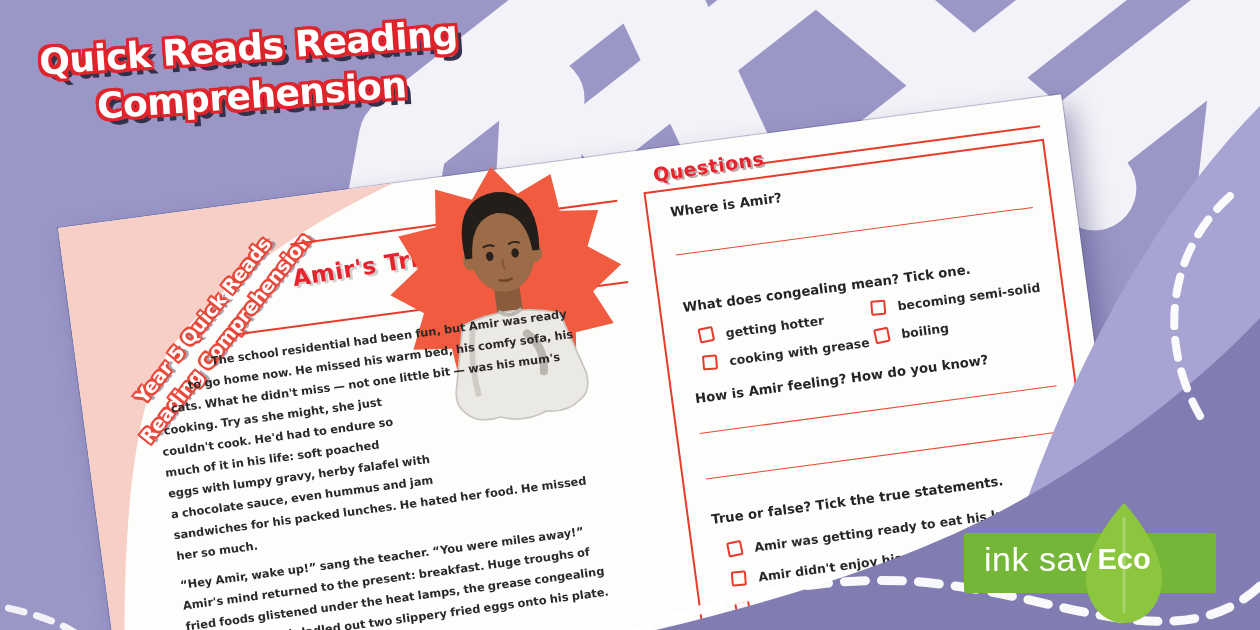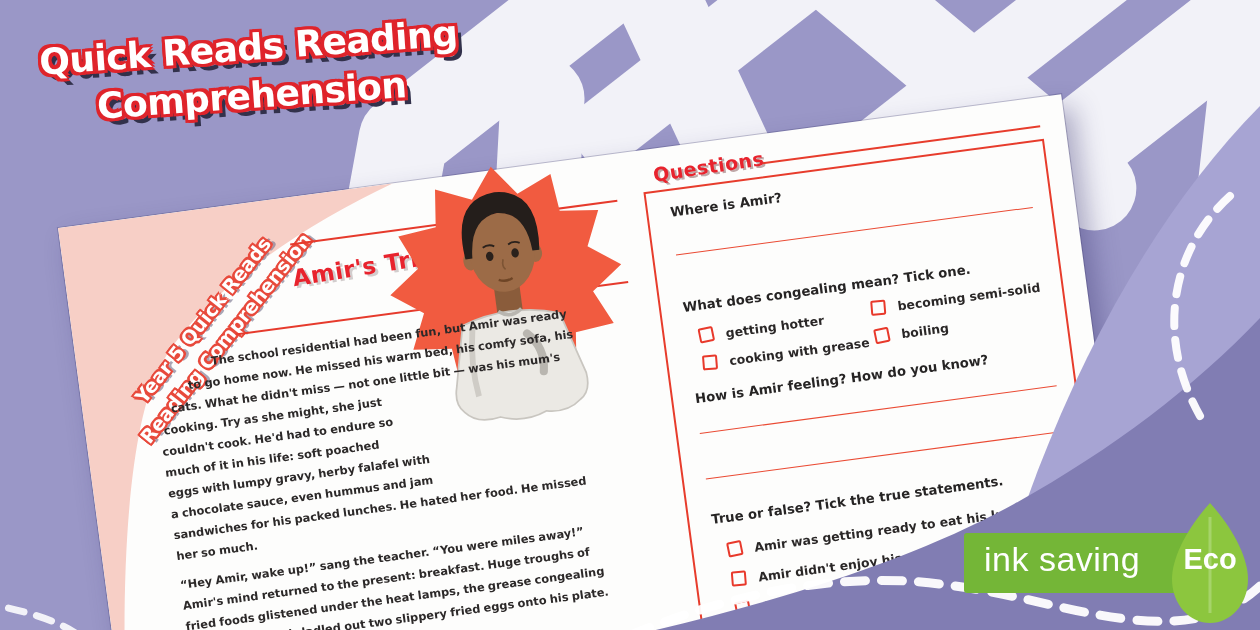--- a/index.html
+++ b/index.html
@@ -79,21 +79,21 @@
   .swoosh{position:absolute;left:0;top:0;z-index:20;pointer-events:none;}
   
   .eco-badge{
     position:absolute;left:964px;top:533px;width:252px;height:60px;
     background:#74b637;border-radius:3px;z-index:30;
     font-family:"Liberation Sans",sans-serif;
   }
   .eco-badge .label{
     position:absolute;left:20px;top:7px;font-size:34px;color:#fff;letter-spacing:.5px;
   }
-  .eco-leaf{position:absolute;left:1170px;top:501px;z-index:31;}
+  .eco-leaf{position:absolute;left:1084px;top:501px;z-index:31;}
   .eco-leaf .word{
     position:absolute;left:0;top:42px;width:80px;text-align:center;
     font-family:"Liberation Sans",sans-serif;font-weight:bold;font-size:29px;color:#fff;
   }
 </style>
 </head>
 <body>
 
 <svg class="doodles" width="1260" height="630" viewBox="0 0 1260 630">
   <defs>

